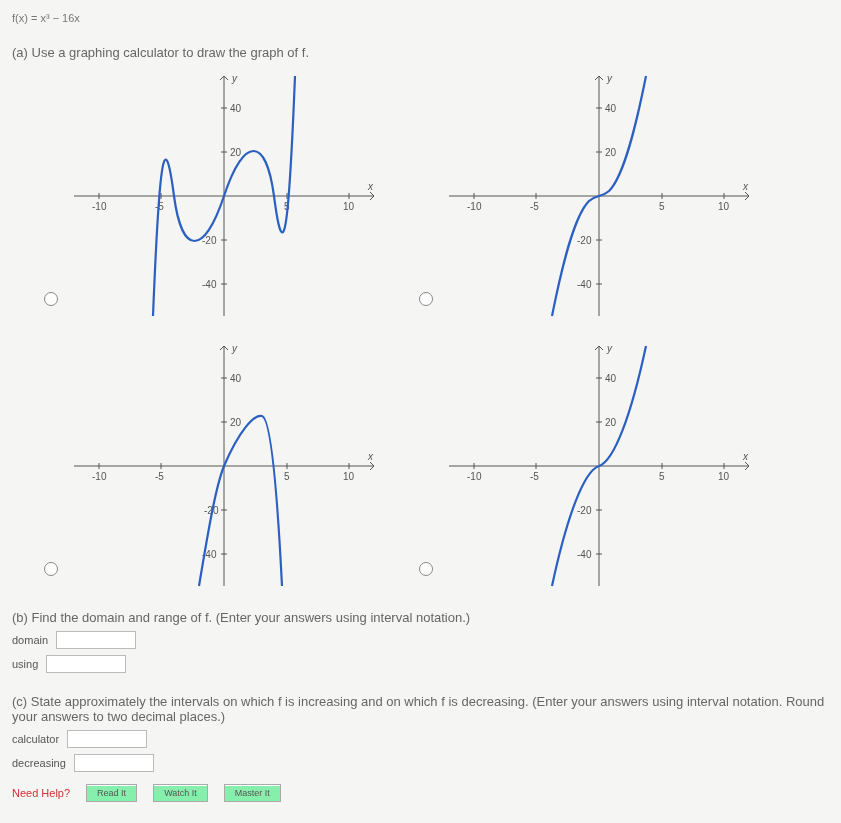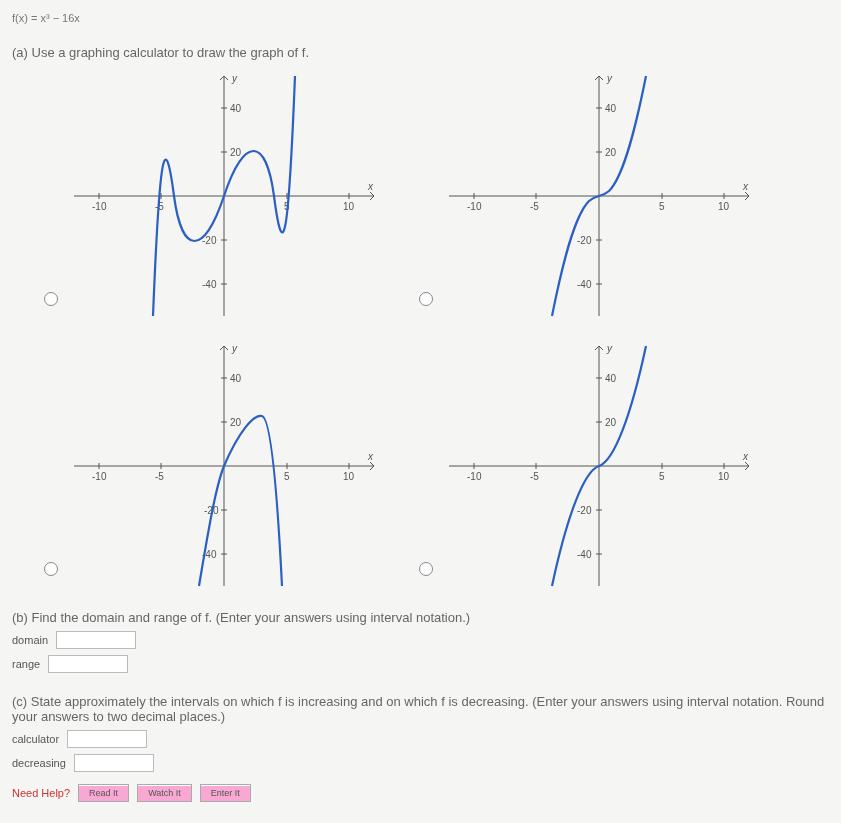--- a/index.html
+++ b/index.html
@@ -65,29 +65,29 @@
     }
     .tbox {
       border: 1px solid #bbb;
       background: #fff;
       height: 16px;
       width: 78px;
     }
     .need-help {
       display: flex;
       align-items: center;
-      gap: 8px;
+      gap: 16px;
       margin-top: 12px;
     }
     .need-help-text {
       color: #c33;
       font-size: 11px;
     }
     .help-btn {
-      background: #f9a8d4;
+      background: #86efac;
       border: 1px solid #aaa;
       font-size: 9px;
       padding: 3px 10px;
       color: #555;
       box-shadow: 0 1px 0 #fff inset;
     }
   </style>
 </head>
 <body>
 
@@ -230,32 +230,32 @@
   </div>
 
 </div>
 
 <div class="part-label">(b) Find the domain and range of f. (Enter your answers using interval notation.)</div>
 <div class="form-row">
   <label>domain</label>
   <div class="tbox"></div>
 </div>
 <div class="form-row">
-  <label>range</label>
+  <label>using</label>
   <div class="tbox"></div>
 </div>
 
 <div class="part-label" style="margin-top:21px">(c) State approximately the intervals on which f is increasing and on which f is decreasing. (Enter your answers using interval notation. Round your answers to two decimal places.)</div>
 <div class="form-row">
   <label>calculator</label>
   <div class="tbox"></div>
 </div>
 <div class="form-row">
   <label>decreasing</label>
   <div class="tbox"></div>
 </div>
 
 <div class="need-help">
   <span class="need-help-text">Need Help?</span>
   <button class="help-btn">Read It</button>
   <button class="help-btn">Watch It</button>
-  <button class="help-btn">Enter It</button>
+  <button class="help-btn">Master It</button>
 </div>
 
 </body></html>

